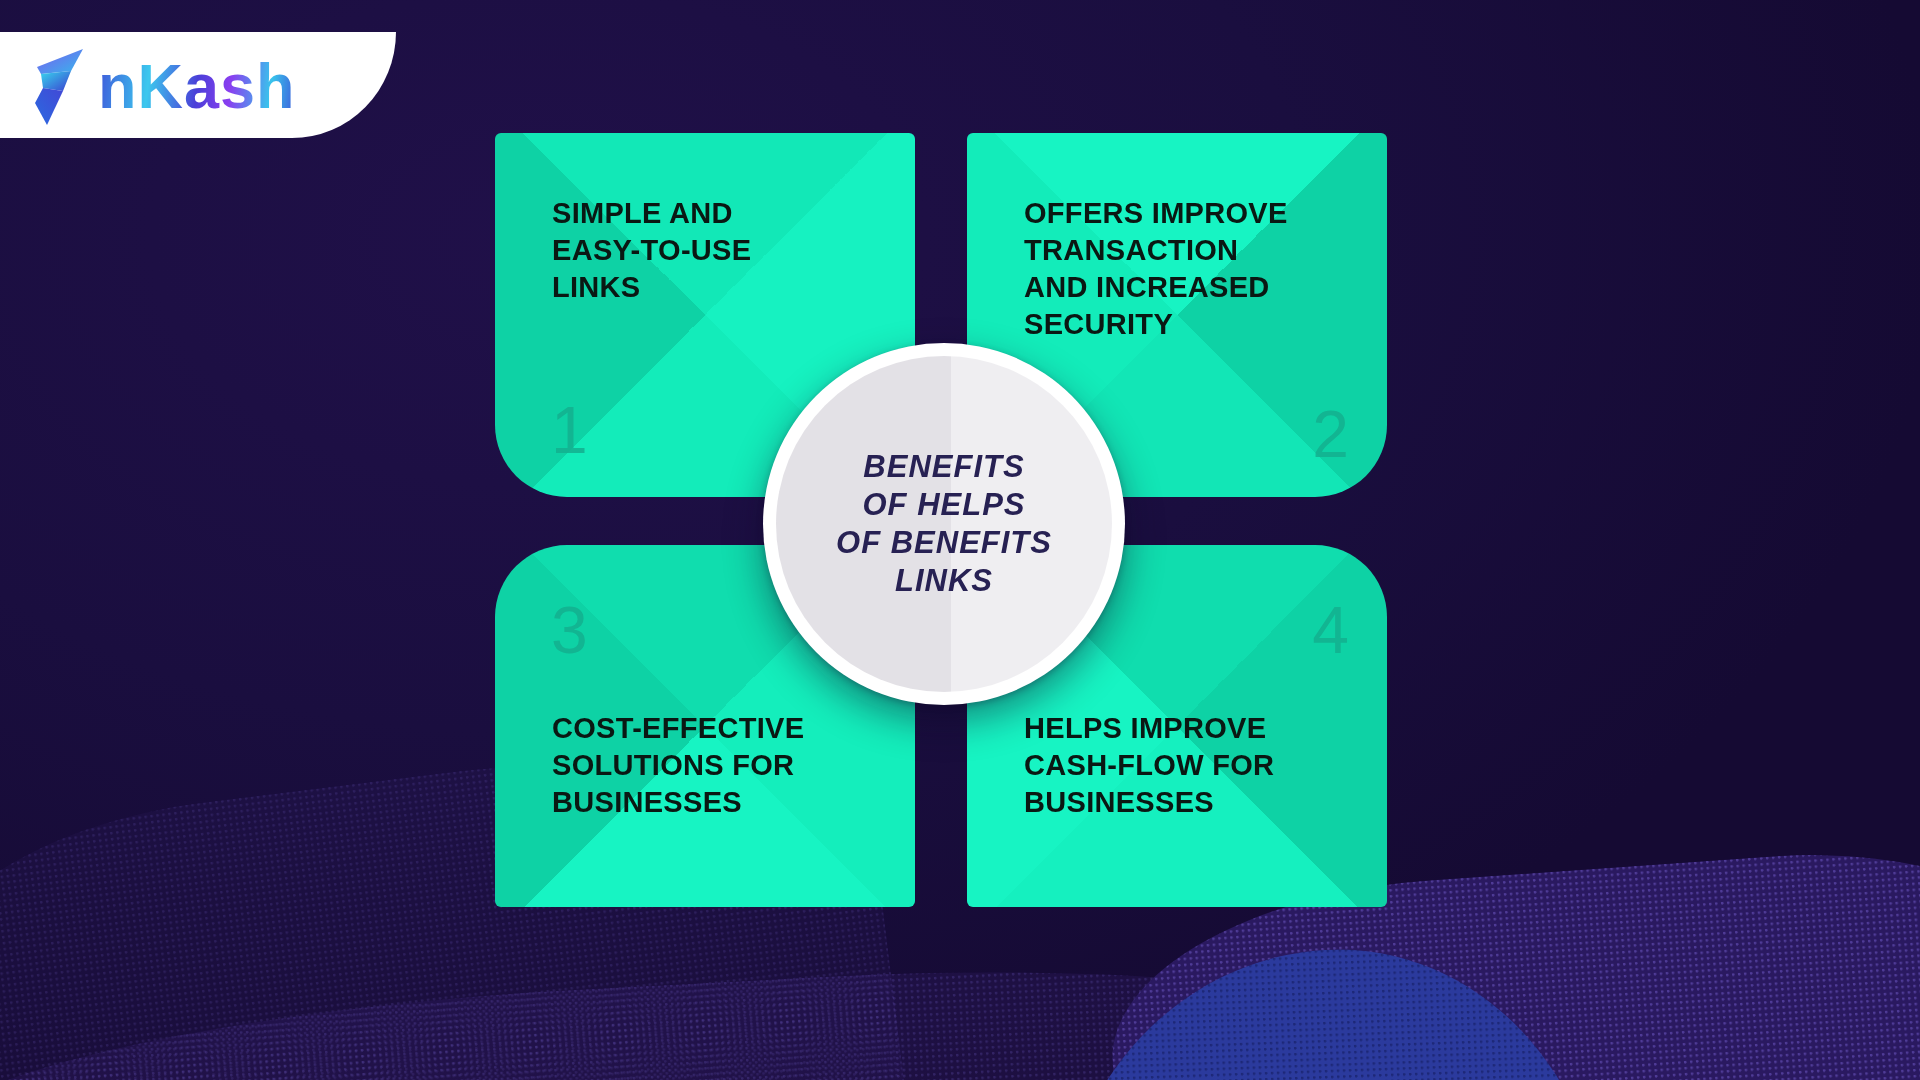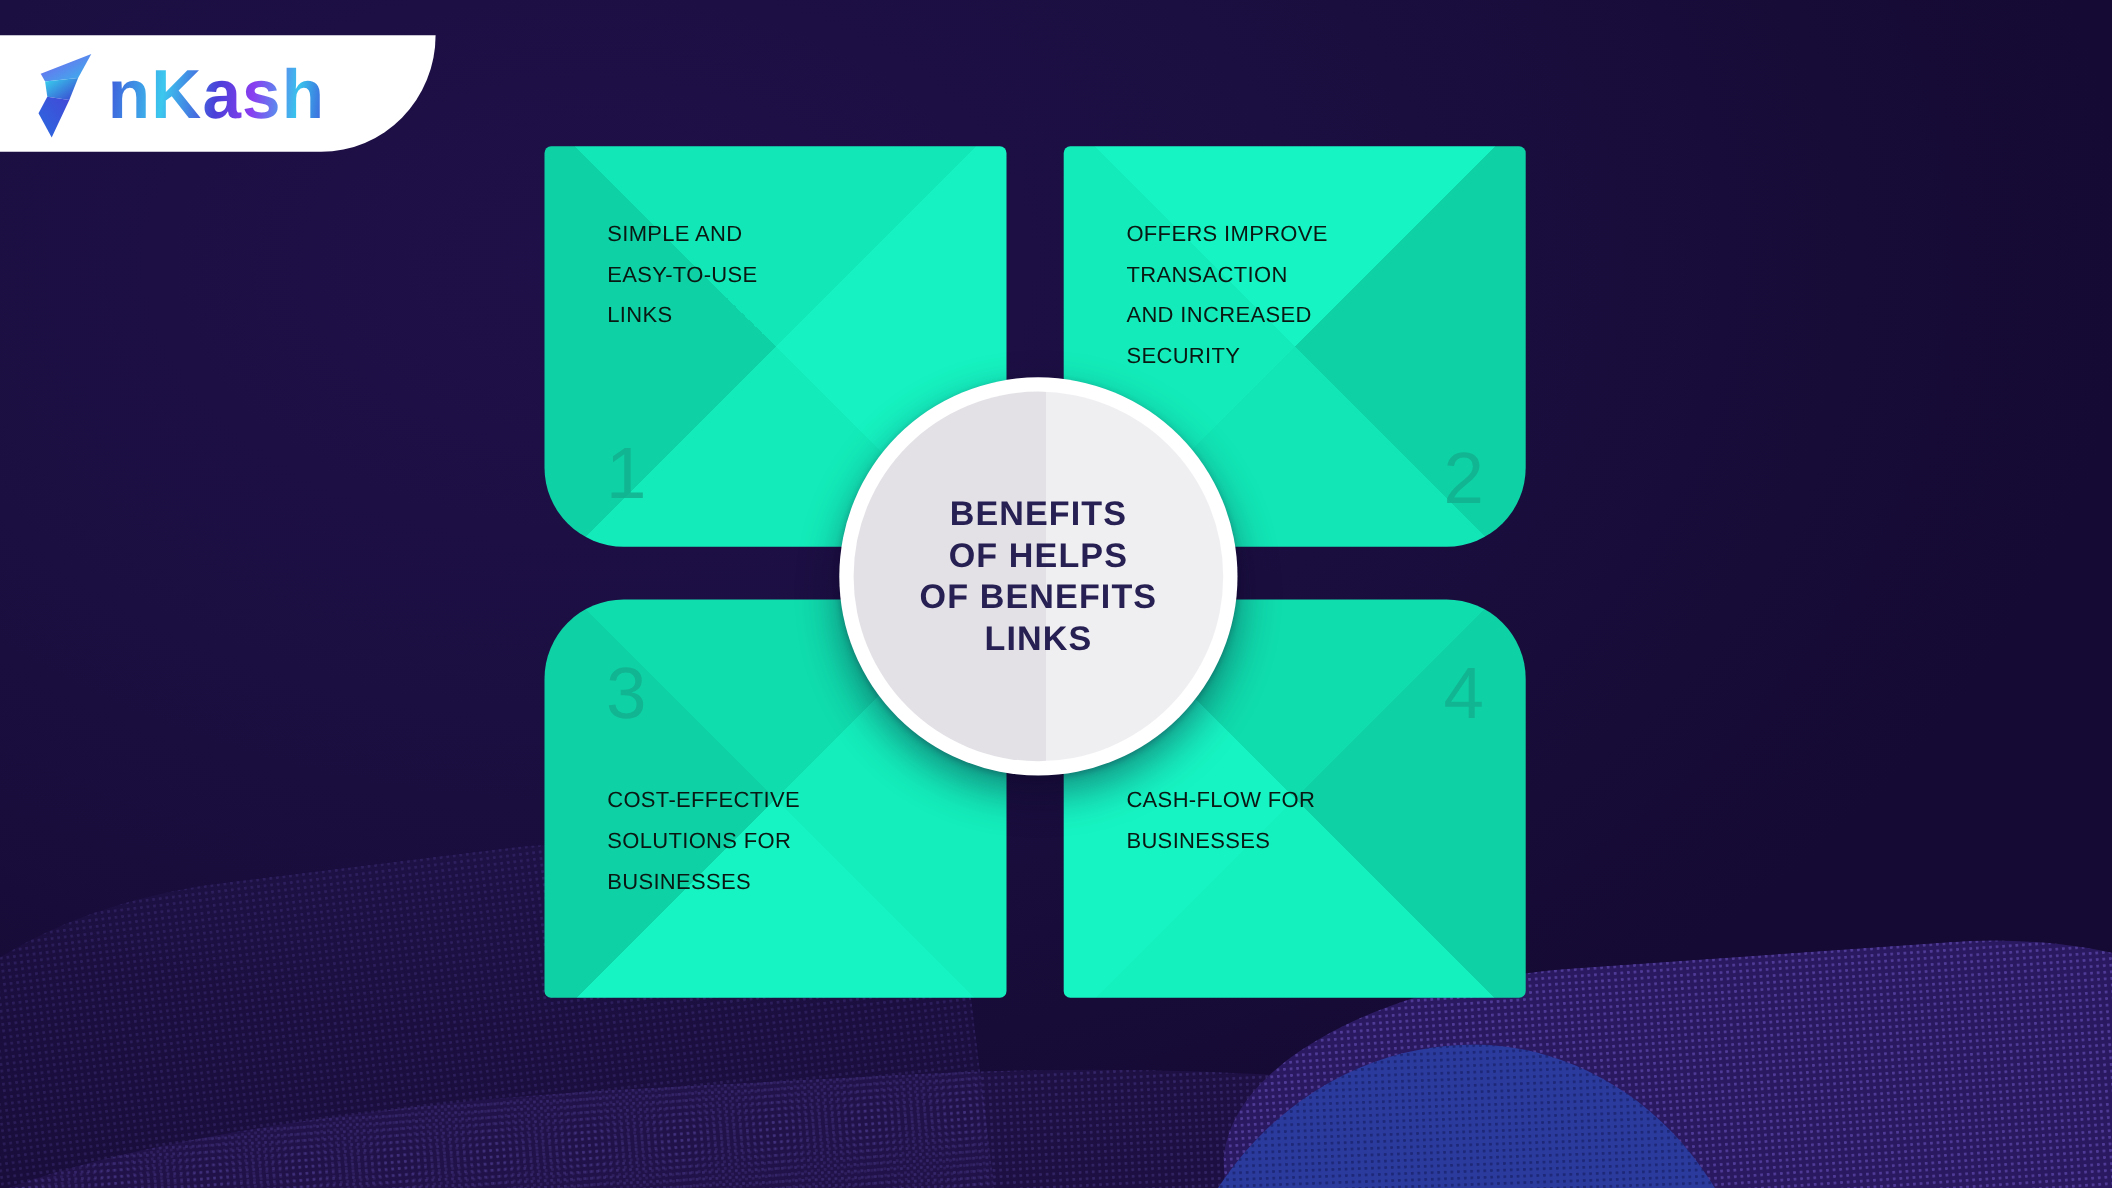--- a/index.html
+++ b/index.html
@@ -76,21 +76,21 @@
     border-radius:72px 6px 6px 6px;
     background:conic-gradient(from 45deg,#14eebc 0 25%,#17f4c3 25% 50%,#0ed2a5 50% 75%,#10ddae 75% 100%);
   }
   .card4{
     left:967px; top:545px; height:362px;
     border-radius:6px 72px 6px 6px;
     background:conic-gradient(from 45deg,#0ed2a5 0 25%,#15f0bf 25% 50%,#17f4c3 50% 75%,#10ddae 75% 100%);
   }
   .card-text{
     position:absolute; left:57px; width:320px;
-    font-size:20px; font-weight:400; line-height:37px; letter-spacing:.3px;
+    font-size:29px; font-weight:700; line-height:37px; letter-spacing:.3px;
     color:#0a1813;
   }
   .card-text span{display:block;}
   .text-top{top:62px;}
   .text-low{top:165px;}
   .card-number{
     position:absolute;
     font-size:66px; font-weight:400; line-height:1;
     color:#13b08f; opacity:.85;
   }
@@ -108,21 +108,21 @@
   .circle-inner{
     width:336px; height:336px; border-radius:50%;
     background:linear-gradient(90deg,#e3e1e6 0 52%, #efeef1 52% 100%);
     display:flex; align-items:center; justify-content:center;
   }
   .circle-title{
     text-align:center;
     font-size:31px; font-weight:700; line-height:38px; letter-spacing:1px;
     color:#272153;
   }
-  .circle-title span{display:block;}
+  .circle-title span{display:block;font-style:italic;}
 </style>
 </head>
 <body>
 
 <div class="bg dots dots-bottom-left"></div>
 <div class="bg dots dots-band-mid"></div>
 <div class="bg purple-field-right"></div>
 <div class="bg blue-dome"></div>
 
 <div class="logo-panel">
@@ -172,20 +172,21 @@
   <div class="card-text text-low">
     <span>COST-EFFECTIVE</span>
     <span>SOLUTIONS FOR</span>
     <span>BUSINESSES</span>
   </div>
 </div>
 
 <div class="card card4">
   <div class="card-number num-tr">4</div>
   <div class="card-text text-low">
+    <span>HELPS IMPROVE</span>
     <span>CASH-FLOW FOR</span>
     <span>BUSINESSES</span>
   </div>
 </div>
 
 <div class="circle">
   <div class="circle-inner">
     <div class="circle-title">
       <span>BENEFITS</span>
       <span>OF HELPS</span>

